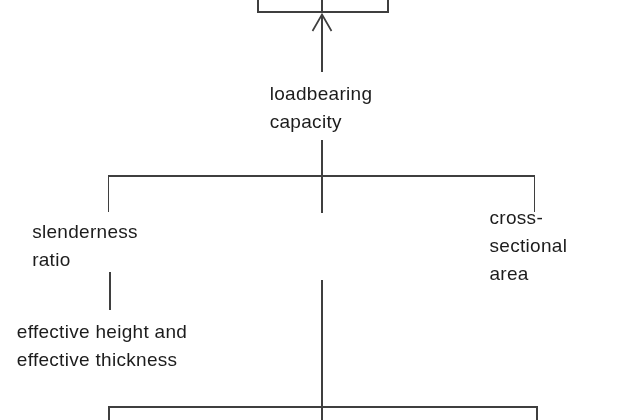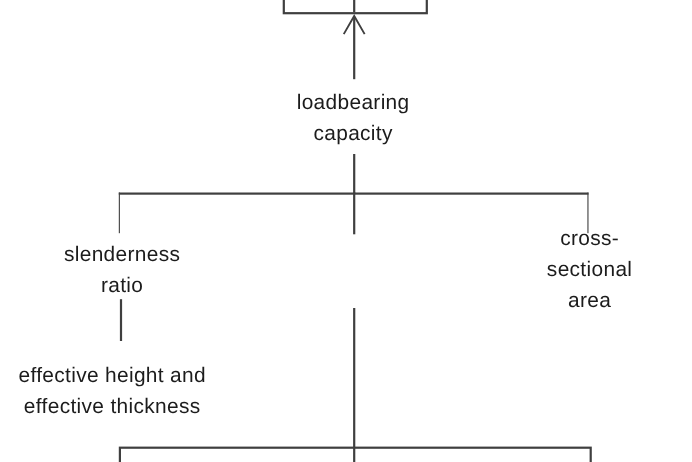--- a/index.html
+++ b/index.html
@@ -36,21 +36,20 @@
     height: 1.6px;
     background: var(--line);
   }
   .label {
     position: absolute;
     transform: translateX(-50%);
     color: var(--text);
     font-size: 19px;
     line-height: 28px;
     letter-spacing: 0.3px;
-    text-align: center;
     white-space: pre-line;
   }
   .arrow-svg {
     position: absolute;
     left: 304px;
     top: 10px;
   }
   .arrow-svg polyline {
     fill: none;
     stroke: var(--line);
@@ -74,27 +73,27 @@
 capacity</div>
 
   <div class="vline" style="left:321.2px; top:140px; height:36px;"></div>
 
   <div class="hline" style="left:107.5px; top:175px; width:427.5px;"></div>
 
   <div class="vline" style="left:107.5px; top:175px; height:37px;"></div>
   <div class="vline" style="left:321.2px; top:175px; height:38px;"></div>
   <div class="vline" style="left:533.5px; top:175px; height:37px;"></div>
 
-  <div class="label" style="left:85px; top:218px;margin-left:26px;">slenderness
+  <div class="label" style="left:85px; top:218px;">slenderness
 ratio</div>
   <div class="label" style="left:536px; top:204px;">cross-sectional
 area</div>
 
   <div class="vline" style="left:109.2px; top:272px; height:38px;"></div>
 
-  <div class="label" style="left:102px; top:318px;margin-top:10px;">effective height and
+  <div class="label" style="left:102px; top:318px;">effective height and
 effective thickness</div>
 
   <div class="vline" style="left:321.2px; top:280px; height:140px;"></div>
 
   <div class="box" style="left:108px; top:406px; width:430px; height:30px; background:transparent;"></div>
 
 </div>
 
 </body></html>

